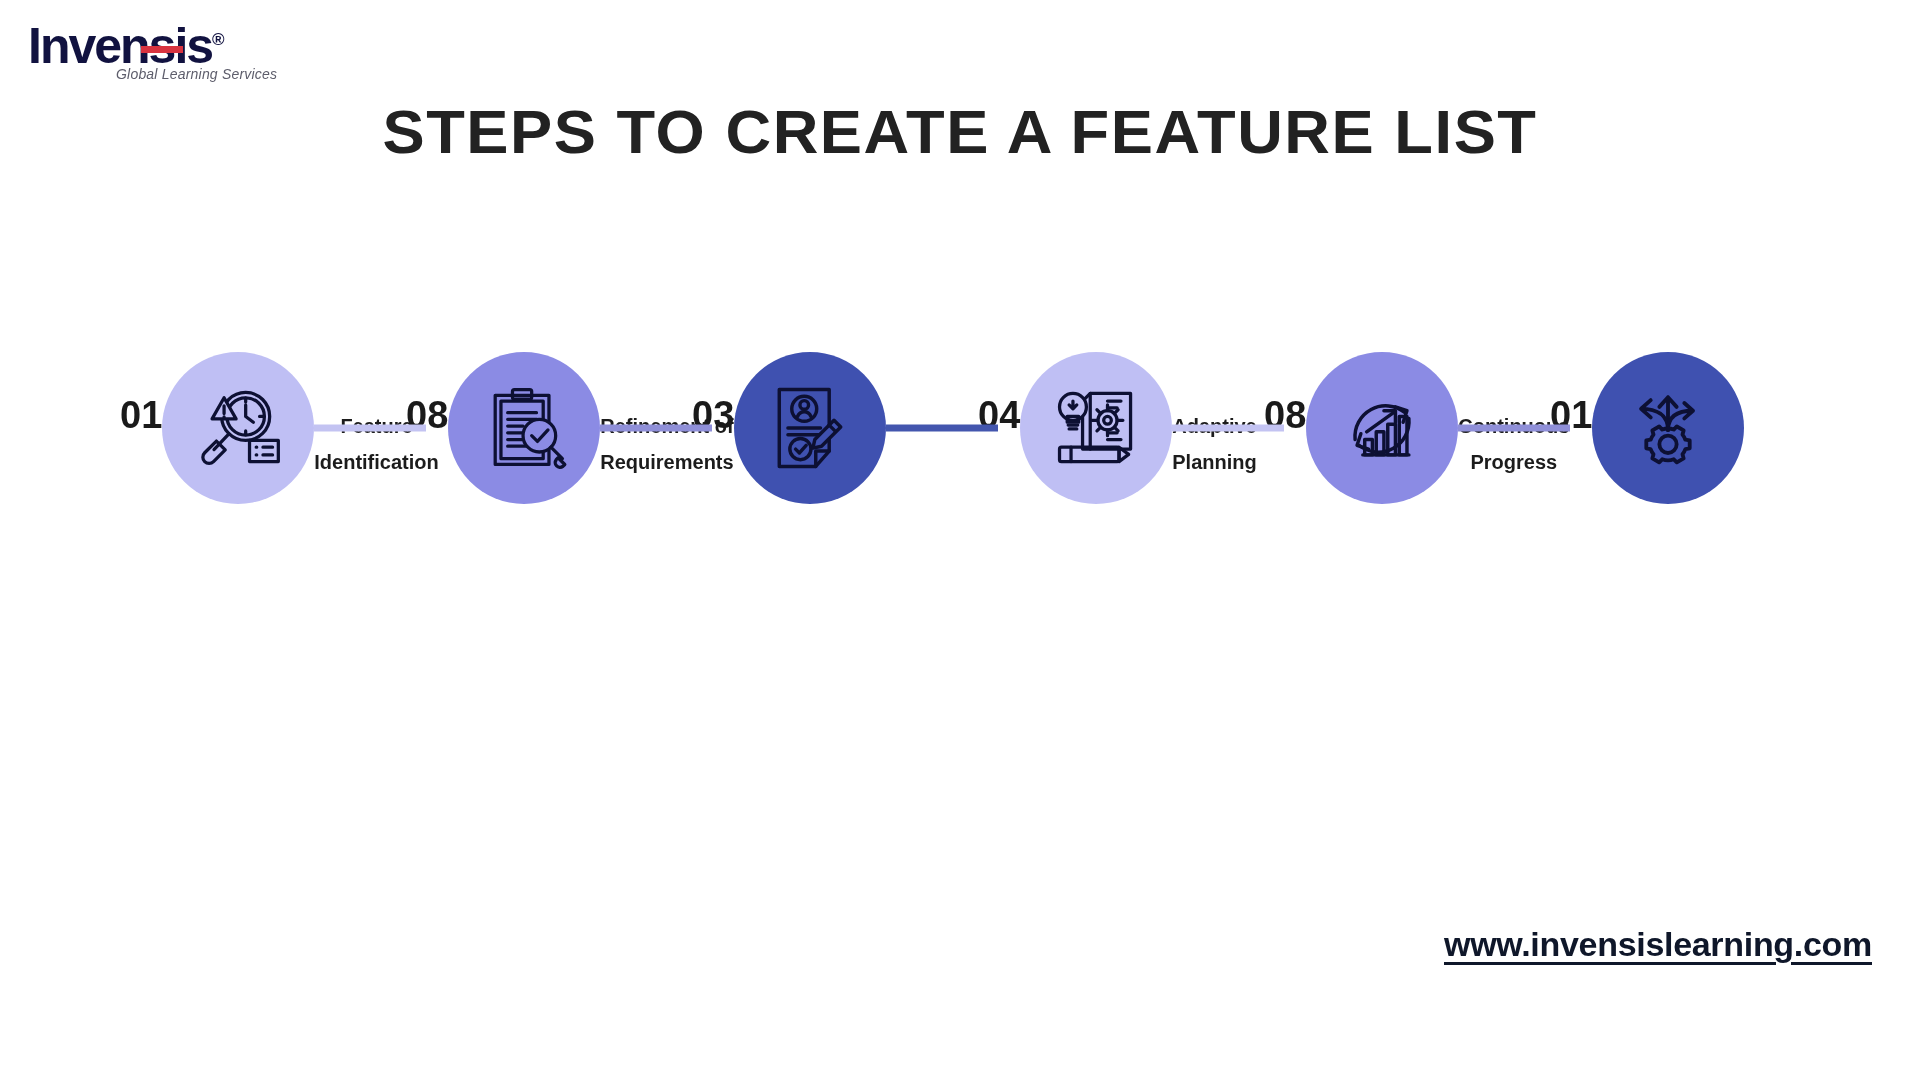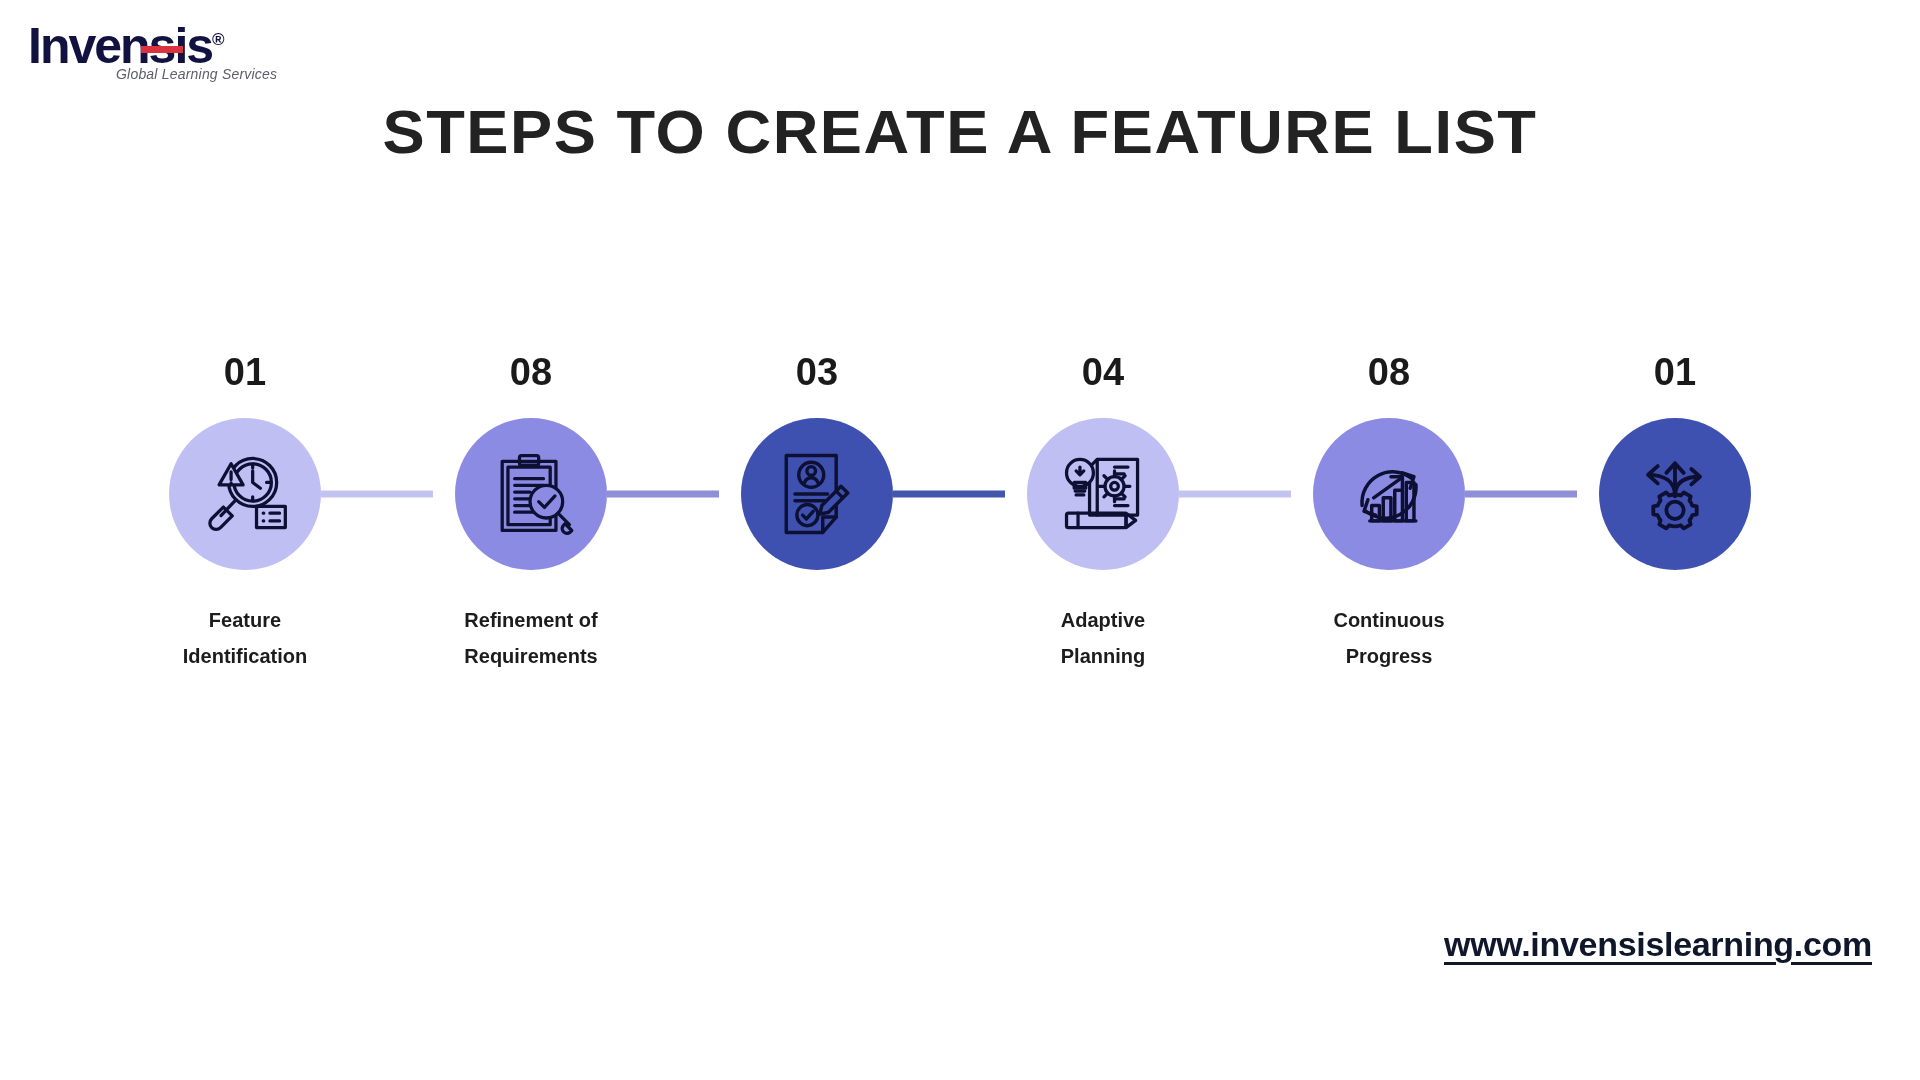--- a/index.html
+++ b/index.html
@@ -41,21 +41,21 @@
     transform:scaleX(1.02);
   }
 
   
   .steps {
     position:absolute; top:352px; left:120px; width:1680px; height:360px;
     display:flex; align-items:flex-start; justify-content:space-between;
   }
   .step {
     position:relative; width:250px;
-    display:flex; flex-direction:column; align-items:center;
+    display:flex; flex-direction:row; align-items:center;
   }
   .step-num {
     font-family:"Liberation Sans Narrow","Liberation Sans", sans-serif;
     font-weight:bold; font-size:38px; color:#1a1a1a; letter-spacing:0px;
     line-height:40px; margin-bottom:26px;
   }
   .circle-wrap { position:relative; width:152px; height:152px; }
   .circle {
     width:152px; height:152px; border-radius:50%;
     display:flex; align-items:center; justify-content:center;

